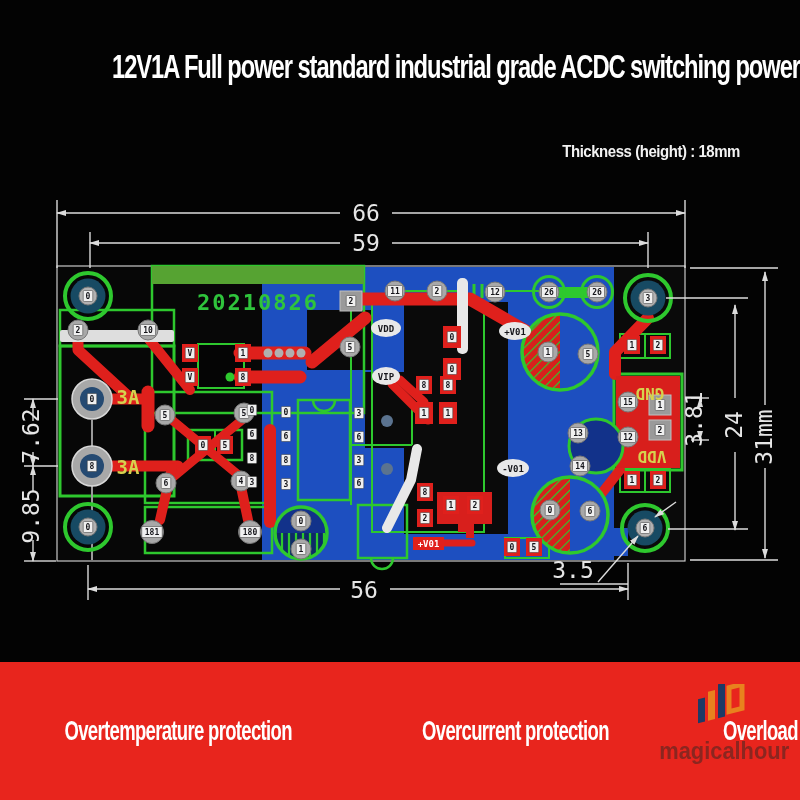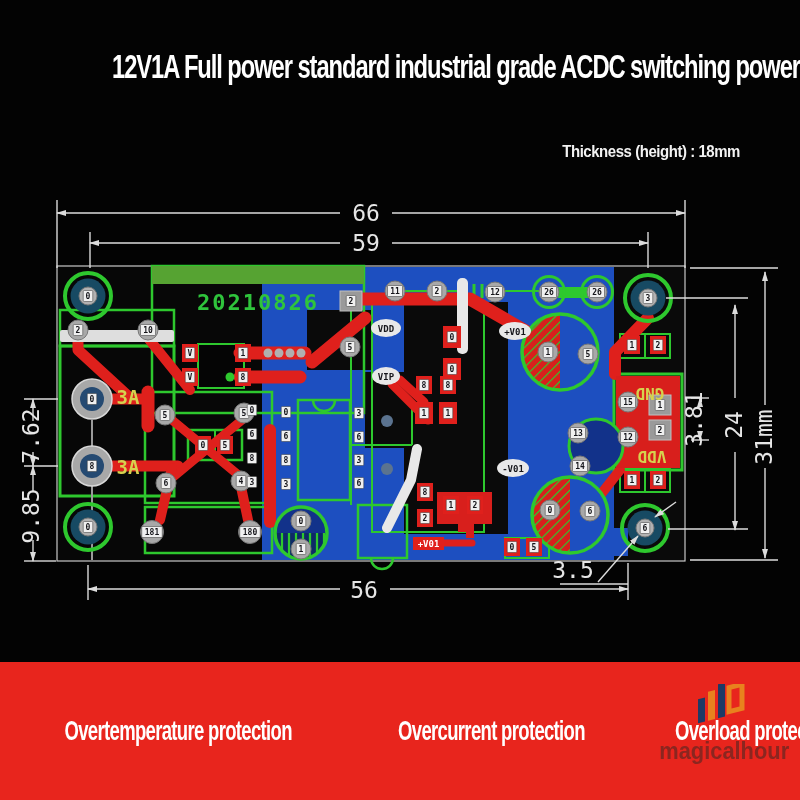--- a/index.html
+++ b/index.html
@@ -5,21 +5,21 @@
   html,body{margin:0;padding:0;background:#000;}
   #stage{position:relative;width:800px;height:800px;background:#030303;overflow:hidden;
          font-family:"Liberation Sans",sans-serif;}
   .title{position:absolute;top:48px;left:0;width:800px;text-align:center;color:#fff;
          font-size:33px;font-weight:bold;letter-spacing:-1.5px;white-space:nowrap;
          transform:scaleX(0.72);transform-origin:center;}
   .thick{position:absolute;top:142px;right:60px;color:#f2f2f2;font-size:17px;font-weight:bold;
          letter-spacing:-0.5px;transform:scaleX(0.88);transform-origin:right;}
   .pcb-wrap{position:absolute;left:0;top:0;width:800px;height:800px;}
   .banner{position:absolute;left:0;top:662px;width:800px;height:138px;background:#e8251d;
-          display:flex;align-items:center;justify-content:space-between;padding:11px 6px;box-sizing:border-box;}
+          display:flex;align-items:center;justify-content:space-between;padding:11px 6px;box-sizing:border-box;gap:24px;}
   .banner span{display:inline-block;color:#fff;font-size:28px;font-weight:bold;white-space:nowrap;
           letter-spacing:-1px;transform:scaleX(0.66);transform-origin:center;}
   .wm{position:absolute;right:14px;top:684px;width:130px;text-align:center;z-index:5;}
   .wm-text{color:#8b2620;font-size:23px;font-weight:bold;letter-spacing:0;line-height:1;
            transform:scaleX(0.95);transform-origin:center;margin-top:6px;}
   text{font-family:"DejaVu Sans Mono",monospace;}
   .dimtxt{fill:#e6e6e6;font-size:23px;}
   .dim{stroke:#dcdcdc;stroke-width:1.4;fill:none;}
 </style>
 </head>

